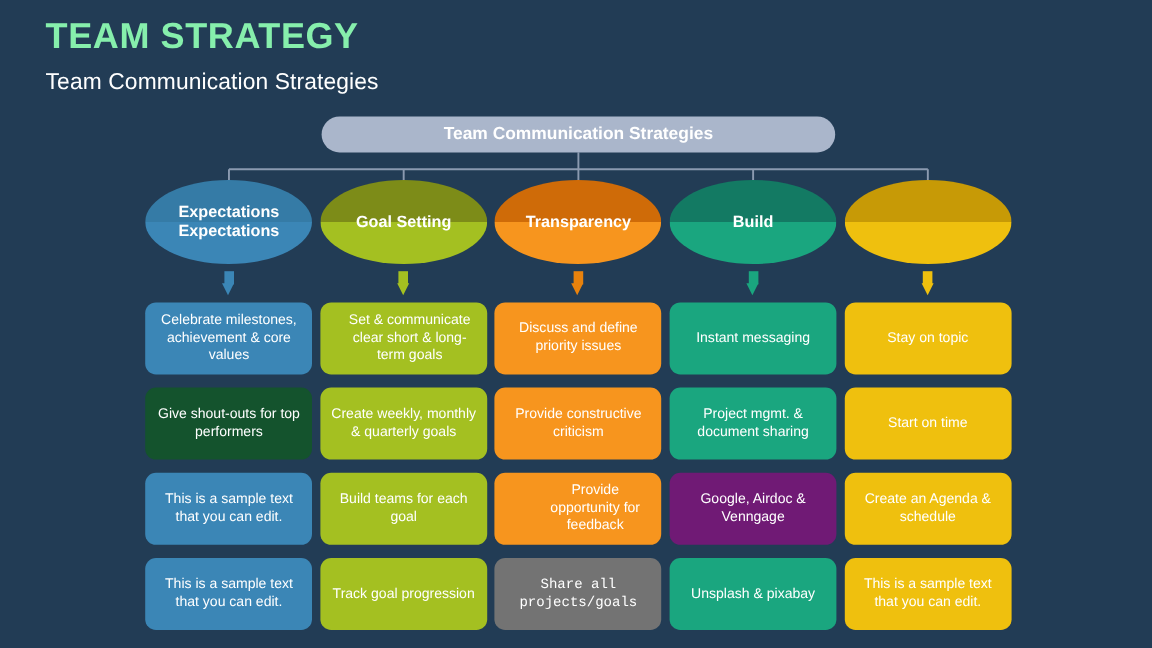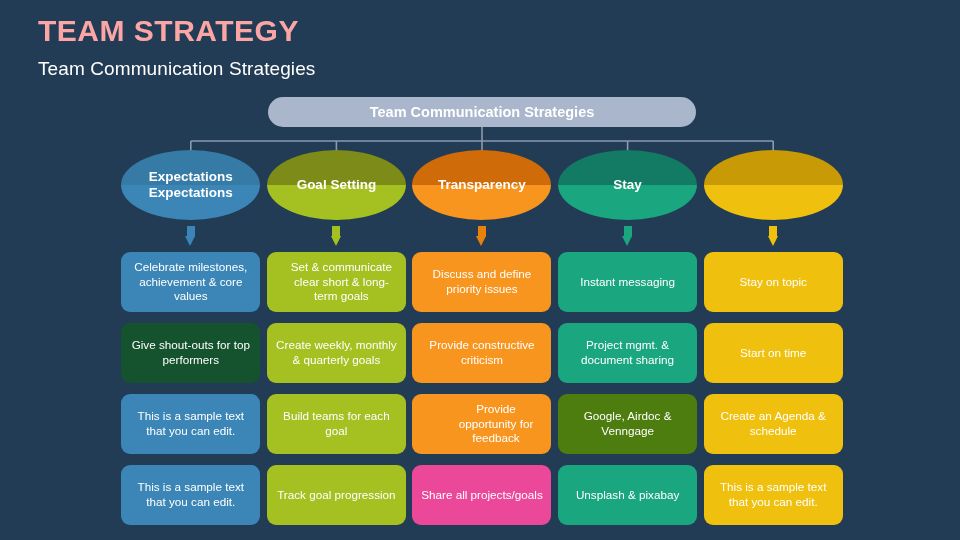--- a/index.html
+++ b/index.html
@@ -13,21 +13,21 @@
   body {
     background: #223c55;
     font-family: "Liberation Sans", sans-serif;
     position: relative;
   }
 
   
   #header { position: absolute; left: 38px; top: 14px; }
 
   #page-title {
-    color: #fca5a5;
+    color: #86efac;
     font-size: 30px;
     font-weight: bold;
     letter-spacing: 0.5px;
     line-height: 1.1;
   }
 
   #page-subtitle {
     color: #ffffff;
     font-size: 19px;
     font-weight: normal;
@@ -259,43 +259,43 @@
       <div class="cards">
         <div class="card" style="background: rgb(247, 149, 30);">
           <span class="card-label">Discuss and define priority issues</span>
         </div>
         <div class="card" style="background: rgb(247, 149, 30);">
           <span class="card-label">Provide constructive criticism</span>
         </div>
         <div class="card" style="background: rgb(247, 149, 30); padding-left: 35px;">
           <span class="card-label">Provide opportunity for feedback</span>
         </div>
-        <div class="card" style="background: #ec4899;">
+        <div class="card" style="background: #737373; font-family: Liberation Mono, monospace;">
           <span class="card-label">Share all projects/goals</span>
         </div>
       </div>
     </div>
     <div class="branch">
       <div class="ellipse">
         <div class="ellipse-top" style="background: rgb(19, 122, 99);"></div>
         <div class="ellipse-bottom" style="background: rgb(26, 166, 127);"></div>
-        <span class="ellipse-label">Stay</span>
+        <span class="ellipse-label">Build</span>
       </div>
       <div class="arrow">
         <div class="arrow-stem" style="background: rgb(26, 166, 127);"></div>
         <div class="arrow-head" style="border-top-color: rgb(26, 166, 127);"></div>
       </div>
       <div class="cards">
         <div class="card" style="background: rgb(26, 166, 127);">
           <span class="card-label">Instant messaging</span>
         </div>
         <div class="card" style="background: rgb(26, 166, 127);">
           <span class="card-label">Project mgmt. &amp; document sharing</span>
         </div>
-        <div class="card" style="background: #4d7c0f;">
+        <div class="card" style="background: #701a75;">
           <span class="card-label">Google, Airdoc &amp; Venngage</span>
         </div>
         <div class="card" style="background: rgb(26, 166, 127);">
           <span class="card-label">Unsplash &amp; pixabay</span>
         </div>
       </div>
     </div>
     <div class="branch">
       <div class="ellipse">
         <div class="ellipse-top" style="background: rgb(199, 154, 6);"></div>

